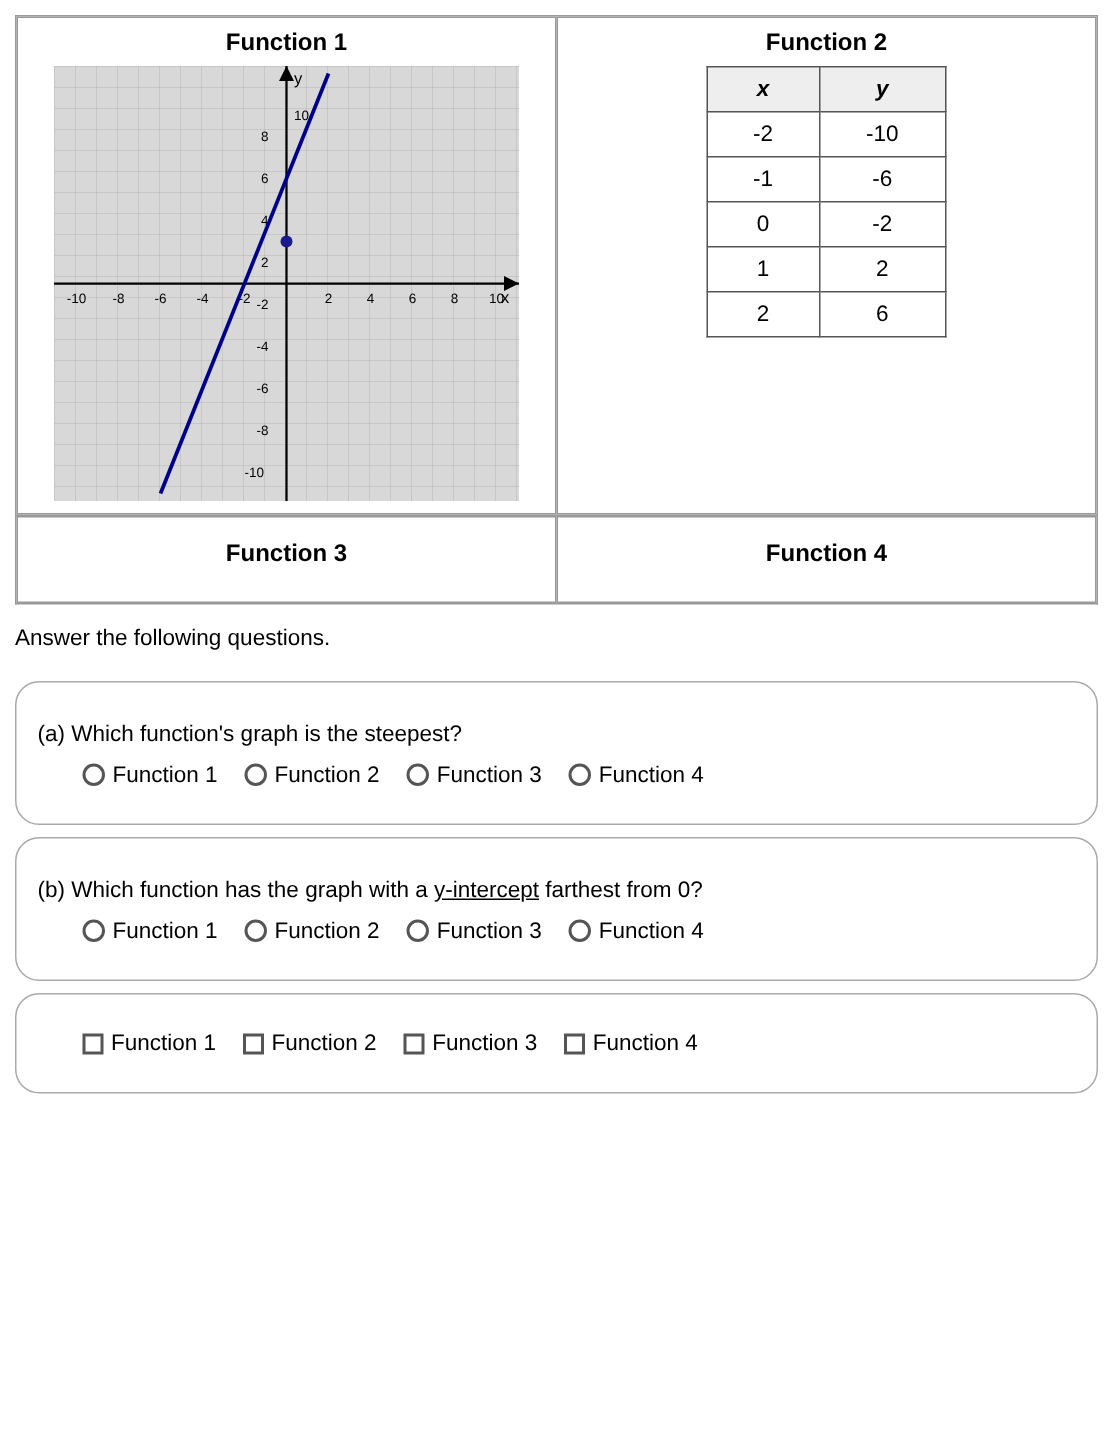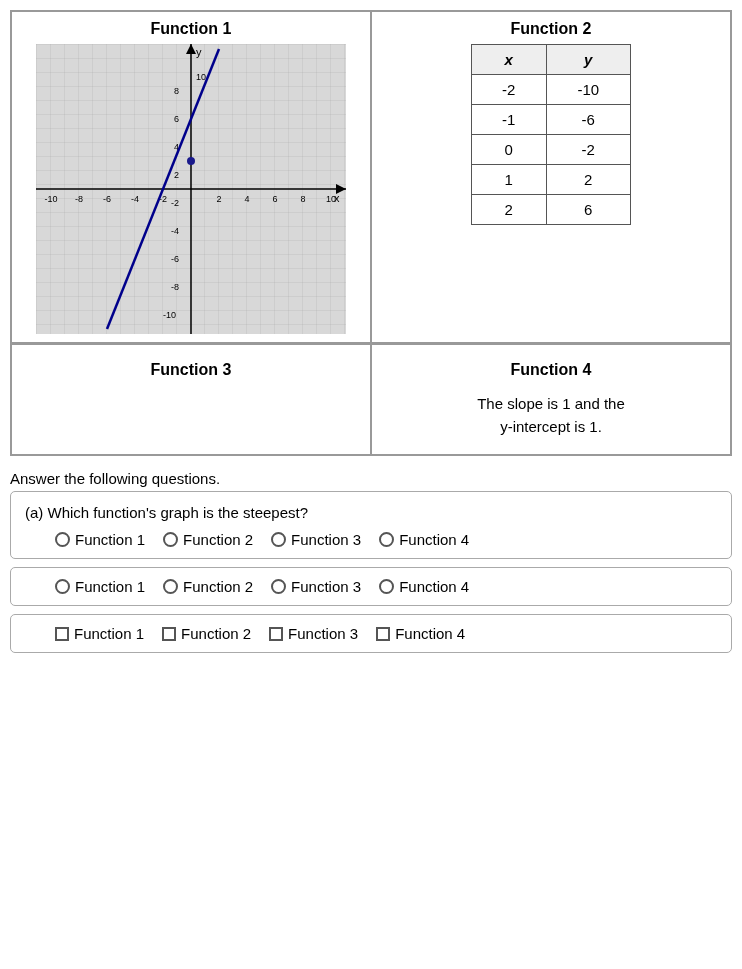--- a/index.html
+++ b/index.html
@@ -81,28 +81,28 @@
       line-height: 1.5;
     }
 
     
     .answer-section {
       margin-top: 14px;
     }
 
     .answer-intro {
       font-size: 15px;
-      margin-bottom: 4px;
+      margin-bottom: 20px;
     }
 
     .question-block {
       border: 1px solid #aaa;
-      border-radius: 5px;
+      border-radius: 16px;
       margin-bottom: 8px;
-      padding: 10px 14px;
+      padding: 24px 14px;
     }
 
     .question-text {
       font-size: 15px;
       margin-bottom: 8px;
       line-height: 1.4;
     }
 
     .options-row {
       display: flex;
@@ -241,24 +241,20 @@
     </table>
   </div>
 </div>
 
 <div class="fn34-row">
   <div class="fn34-cell">
     <div class="cell-title">Function 3</div>
   </div>
   <div class="fn34-cell">
     <div class="cell-title">Function 4</div>
-    <div class="description">
-      <span>The slope is 1 and the</span><br>
-      <span>y-intercept is 1.</span>
-    </div>
   </div>
 </div>
 
 <div class="answer-section">
   <p class="answer-intro">Answer the following questions.</p>
 
   <div class="question-block">
     <div class="question-text">(a) Which function's graph is the steepest?</div>
     <div class="options-row">
       <label class="option-item">
@@ -274,20 +270,23 @@
         <span>Function 3</span>
       </label>
       <label class="option-item">
         <span class="radio-circle"></span>
         <span>Function 4</span>
       </label>
     </div>
   </div>
 
   <div class="question-block">
+    <div class="question-text">
+      <span>(b) Which function has the graph with a </span><span class="underline">y-intercept</span><span> farthest from 0?</span>
+    </div>
     <div class="options-row">
       <label class="option-item">
         <span class="radio-circle"></span>
         <span>Function 1</span>
       </label>
       <label class="option-item">
         <span class="radio-circle"></span>
         <span>Function 2</span>
       </label>
       <label class="option-item">

